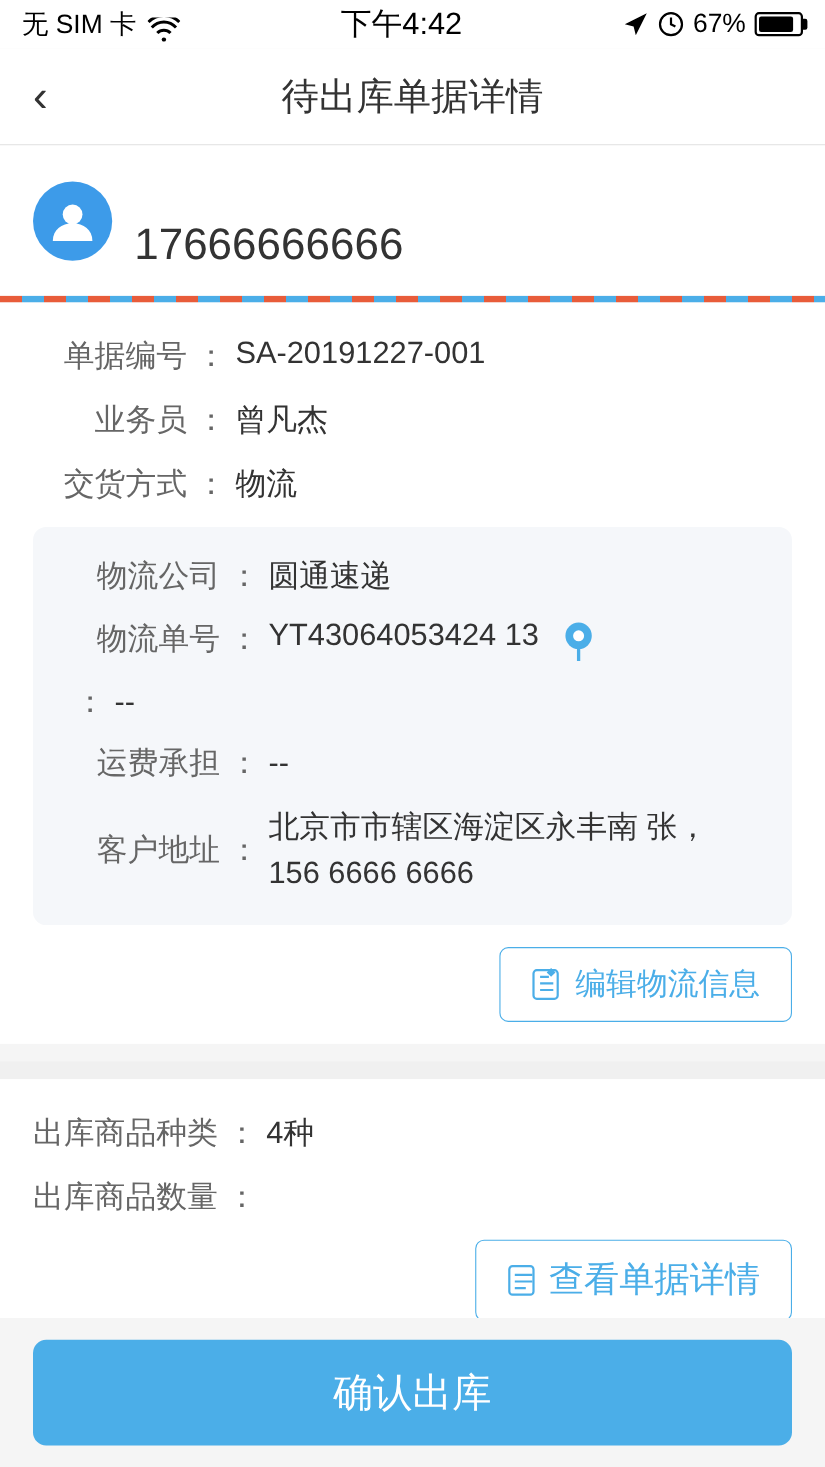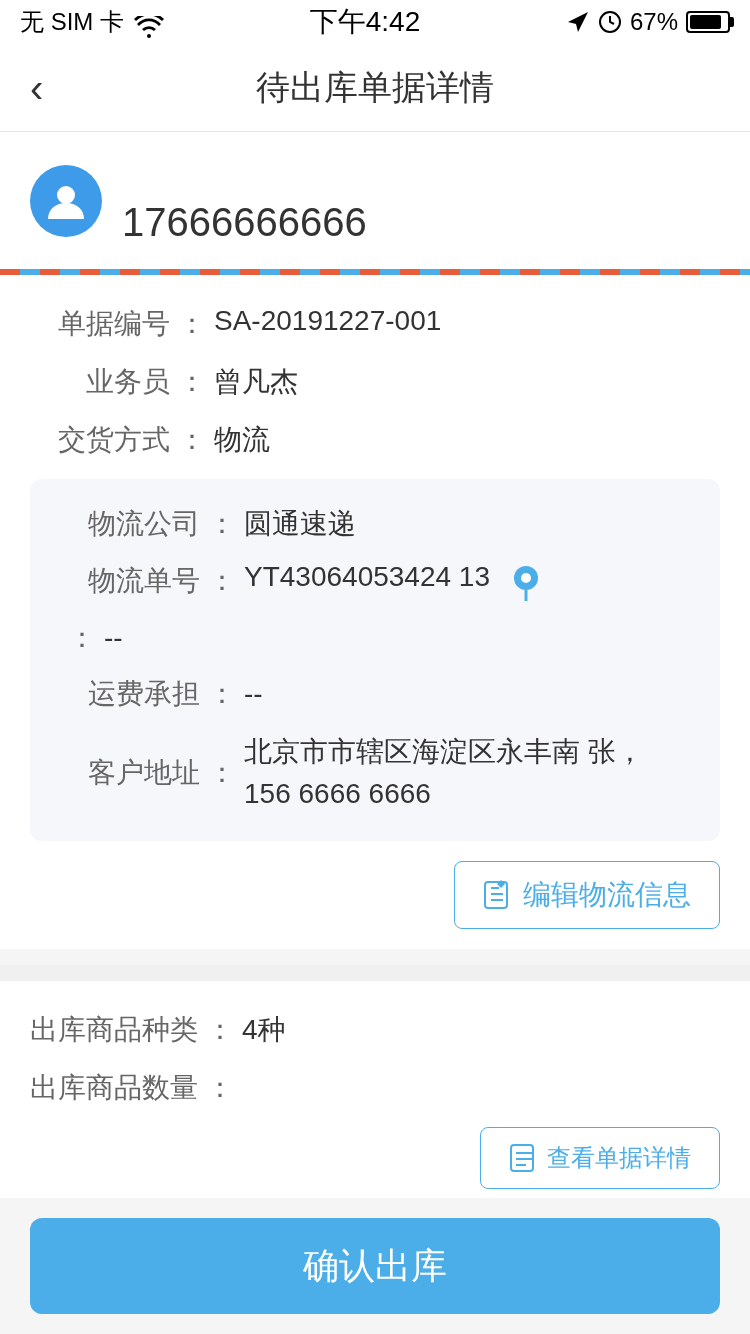--- a/index.html
+++ b/index.html
@@ -268,21 +268,21 @@
       margin-top: 20px;
     }
     .view-detail-btn {
       display: flex;
       align-items: center;
       gap: 8px;
       border: 1px solid #4baee8;
       border-radius: 8px;
       padding: 14px 28px;
       color: #4baee8;
-      font-size: 24px;
+      font-size: 32px;
       background: #fff;
       cursor: pointer;
       text-align: center;
     }
 
     
     .confirm-btn-bar {
       position: fixed;
       bottom: 0;
       left: 0;

